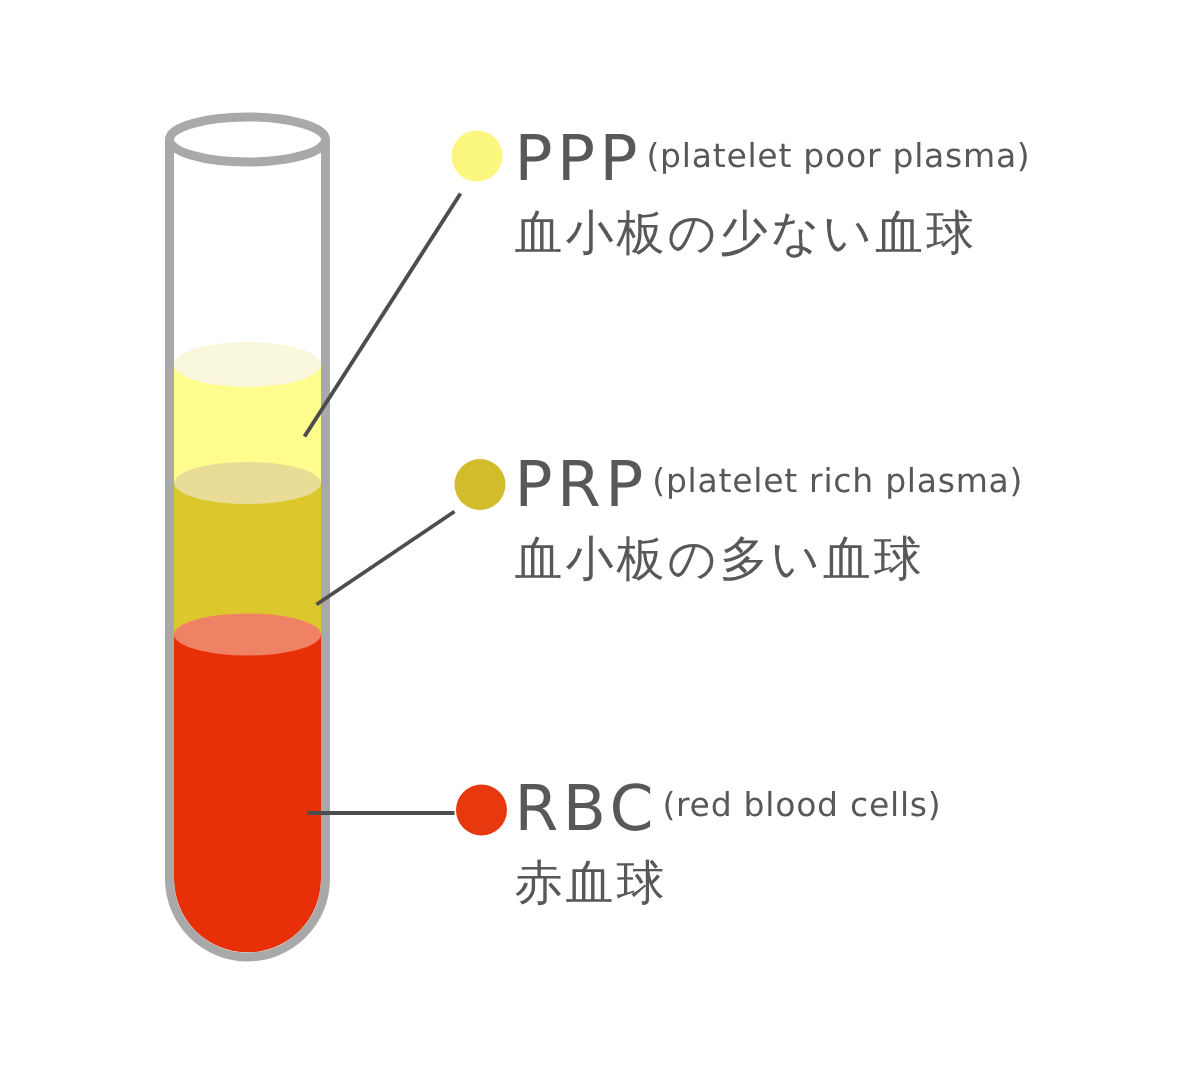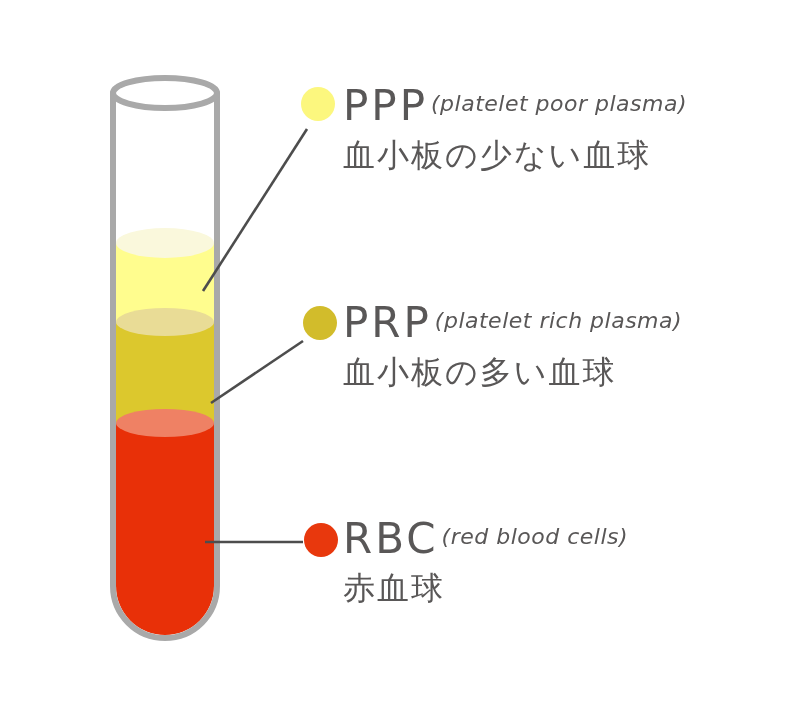--- a/index.html
+++ b/index.html
@@ -36,21 +36,20 @@
     font-weight: 500;
     letter-spacing: 3px;
     color: #595757;
   }
   .paren {
     font-size: 22px;
     letter-spacing: 0.5px;
     margin-left: 3px;
     transform: translateY(-9px);
     color: #595757;
-    font-style: italic;
   }
   .jp {
     font-size: 32px;
     letter-spacing: 2px;
     margin-top: 7px;
     white-space: nowrap;
     color: #595757;
   }
   .block-ppp { top: 85px; }
   .block-prp { top: 302px; }

